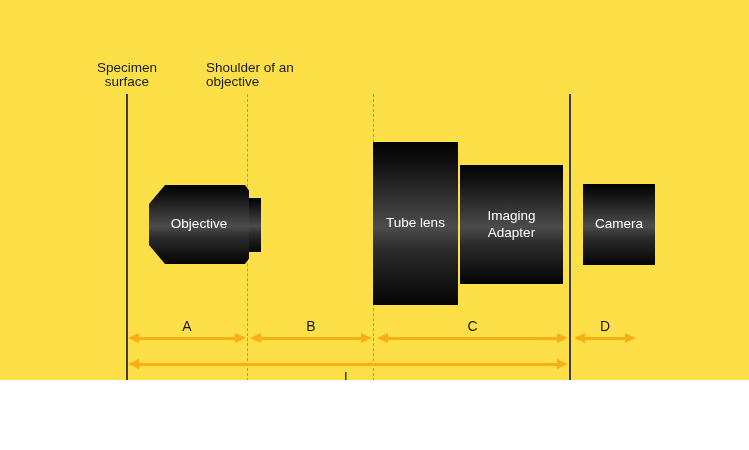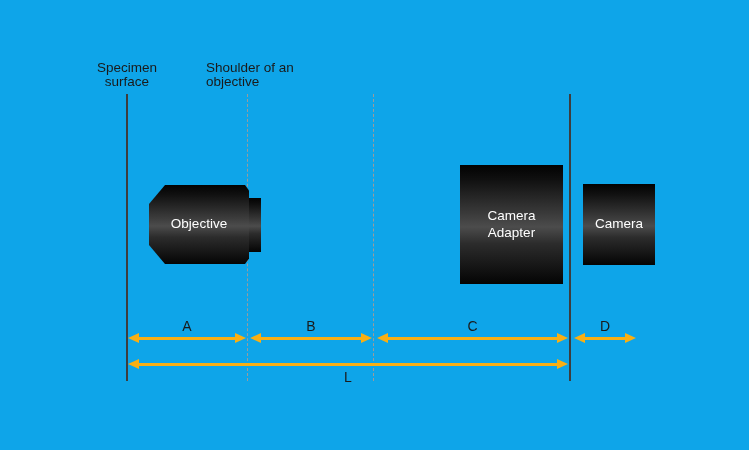--- a/index.html
+++ b/index.html
@@ -1,19 +1,19 @@
 <!DOCTYPE html>
 <html style="--arrow: #f9af13; --line-solid: #3d3d3d; --line-dashed: #9b9b9b; --text: #1a1a1a; --component-text: #ffffff;"><head>
 <meta charset="utf-8">
 <style>
   html,body{margin:0;padding:0;background:#fff;}
   .canvas{
     position:relative;
-    width:749px;height:450px;
-    background:#0ea5e9;
+    width:749px;height:380px;
+    background:#fde047;
     font-family:"Liberation Sans","DejaVu Sans",sans-serif;
     overflow:hidden;
   }
   
   .ref-label{
     position:absolute;
     font-size:13.5px;line-height:14px;
     color:var(--text,#1a1a1a);
     white-space:normal;
   }
@@ -64,23 +64,26 @@
   <div class="vline solid" style="left:126px;"></div>
   <div class="vline dashed" style="left:247px;"></div>
   <div class="vline dashed" style="left:373px;"></div>
   <div class="vline solid" style="left:569px;"></div>
 
   <div class="component objective-body">
     <span>Objective</span>
   </div>
   <div class="component objective-collar"></div>
 
+  <div class="component tube-lens">
+    <span>Tube lens</span>
+  </div>
 
   <div class="component camera-adapter">
-    <span style="width:70px;">Camera Adapter</span>
+    <span style="width:70px;">Imaging Adapter</span>
   </div>
 
   <div class="component camera">
     <span>Camera</span>
   </div>
 
   <div class="dim-label" style="left:128px;top:318px;width:118px;">A</div>
   <div class="dim-label" style="left:250px;top:318px;width:122px;">B</div>
   <div class="dim-label" style="left:377px;top:318px;width:191px;">C</div>
   <div class="dim-label" style="left:574px;top:318px;width:62px;">D</div>

